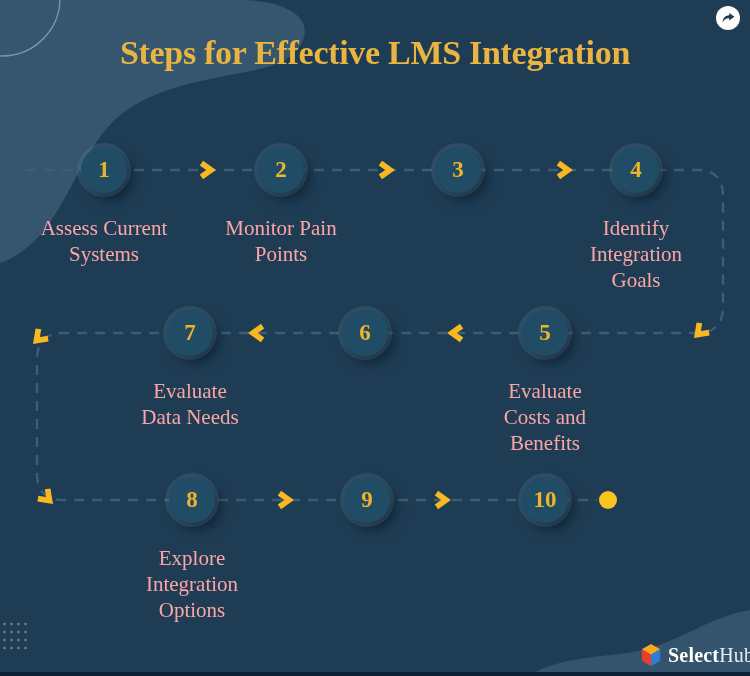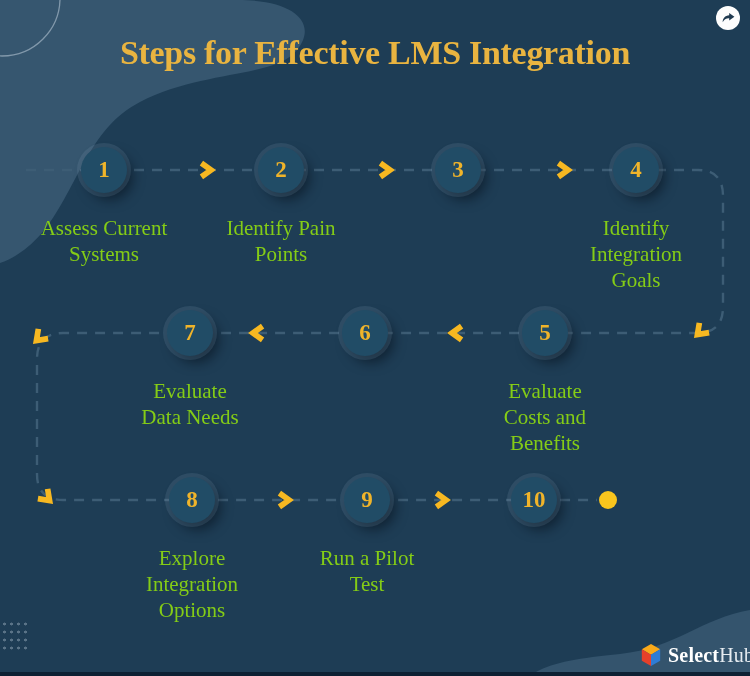--- a/index.html
+++ b/index.html
@@ -35,21 +35,21 @@
   
   .step{position:absolute;transform:translateX(-50%);width:184px;text-align:center;}
   .row1{top:147px}.row2{top:310px}.row3{top:477px}
   .circle{
     width:46px;height:46px;margin:0 auto;border-radius:50%;background:#214C66;
     box-shadow:0 0 0 4px rgba(130,160,182,0.17), 6px 7px 12px rgba(6,15,25,0.55);
     display:flex;align-items:center;justify-content:center;
   }
   .num{color:#F0B42A;font-size:23px;font-weight:700;}
   .label{
-    margin-top:22px;color:#84cc16;font-size:21px;line-height:26px;
+    margin-top:22px;color:#fca5a5;font-size:21px;line-height:26px;
     white-space:pre-line;font-weight:400;
   }
   
   .logo{left:640px;top:643px;display:flex;align-items:center;gap:6px;}
   .logo-text{font-size:20px;color:#FFFFFF;letter-spacing:0.2px;}
   .logo-bold{font-weight:700;}
   .logo-reg{font-weight:400;color:#E6ECF1;}
 </style>
 </head>
 <body>
@@ -136,21 +136,21 @@
     <div class="circle">
         <span class="num">1</span>
       </div>
     <div class="label">Assess Current
 Systems</div>
   </div>
   <div class="step row1" style="left:281px">
     <div class="circle">
         <span class="num">2</span>
       </div>
-    <div class="label">Identify Pain
+    <div class="label">Monitor Pain
 Points</div>
   </div>
   <div class="step row1" style="left:458px">
     <div class="circle">
         <span class="num">3</span>
       </div>
   </div>
   <div class="step row1" style="left:636px">
     <div class="circle">
         <span class="num">4</span>
@@ -186,24 +186,22 @@
         <span class="num">8</span>
       </div>
     <div class="label">Explore
 Integration
 Options</div>
   </div>
   <div class="step row3" style="left:367px">
     <div class="circle">
         <span class="num">9</span>
       </div>
-    <div class="label">Run a Pilot
-Test</div>
-  </div>
-  <div class="step row3" style="left:534px">
+  </div>
+  <div class="step row3" style="left:545px">
     <div class="circle">
         <span class="num">10</span>
       </div>
   </div>
 
   <div class="abs logo">
     <svg width="22" height="24" viewBox="0 0 24 26">
       <path d="M12 1 L22 6.8 L12 12.6 L2 6.8 Z" fill="#F9A91A"></path>
       <path d="M2 6.8 L12 12.6 L12 25 L2 19.2 Z" fill="#E6402A"></path>
       <path d="M22 6.8 L12 12.6 L12 25 L22 19.2 Z" fill="#2E7CD6"></path>

